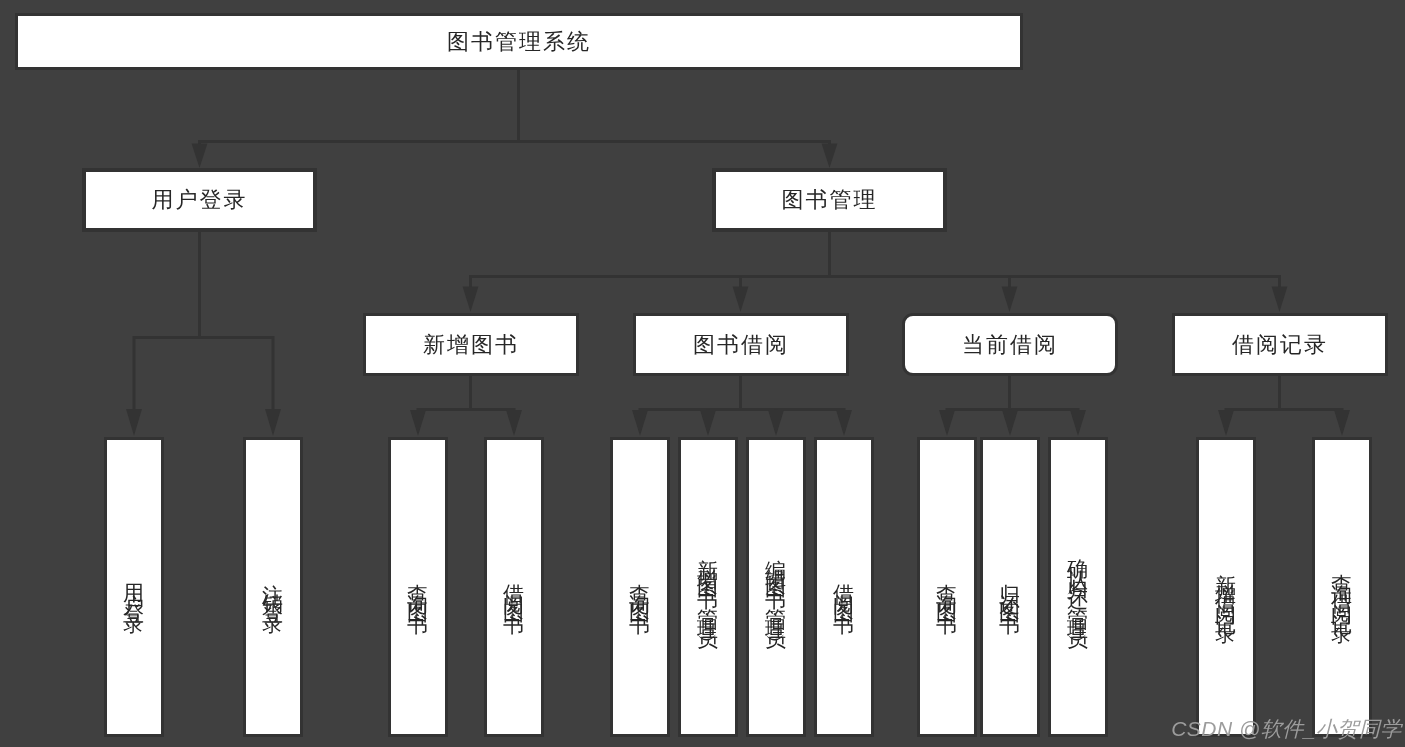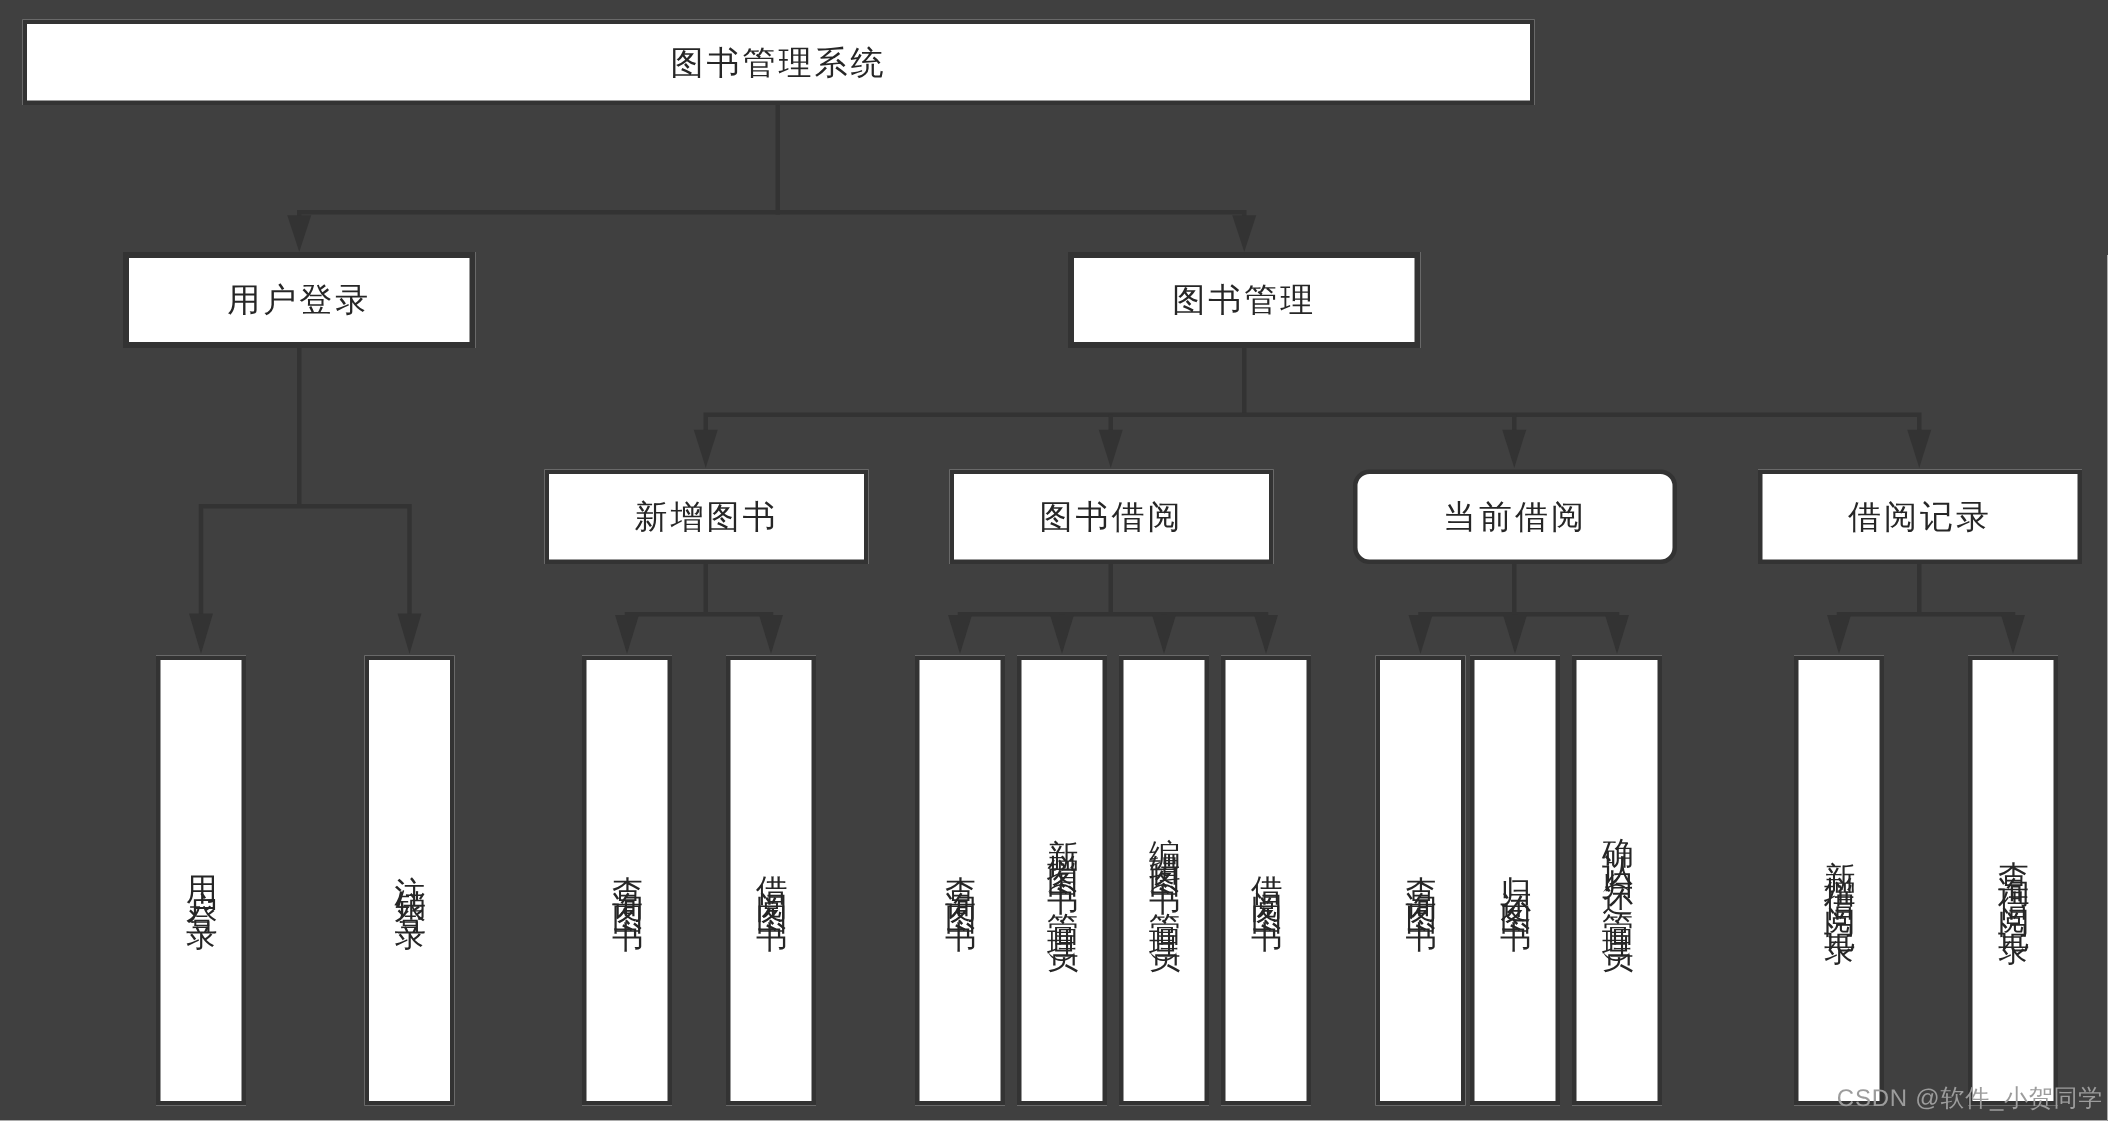--- a/index.html
+++ b/index.html
@@ -77,24 +77,25 @@
   .lf-8  { left: 814px; }
   .lf-9  { left: 917px; }
   .lf-10 { left: 980px; }
   .lf-11 { left: 1048px; }
   .lf-12 { left: 1196px; }
   .lf-13 { left: 1312px; }
   .watermark {
     position: absolute;
     right: 3px;
     bottom: 4px;
-    font-size: 16px;
+    font-size: 21px;
     color: #9c9c9c;
     letter-spacing: 0.5px;
     white-space: nowrap;
+    font-style: italic;
   }
 </style>
 </head>
 <body>
 
 <div class="canvas">
 
   <svg class="connectors" viewBox="0 0 1405 747" fill="none" stroke="#333333" stroke-width="3">
 
     <g>

